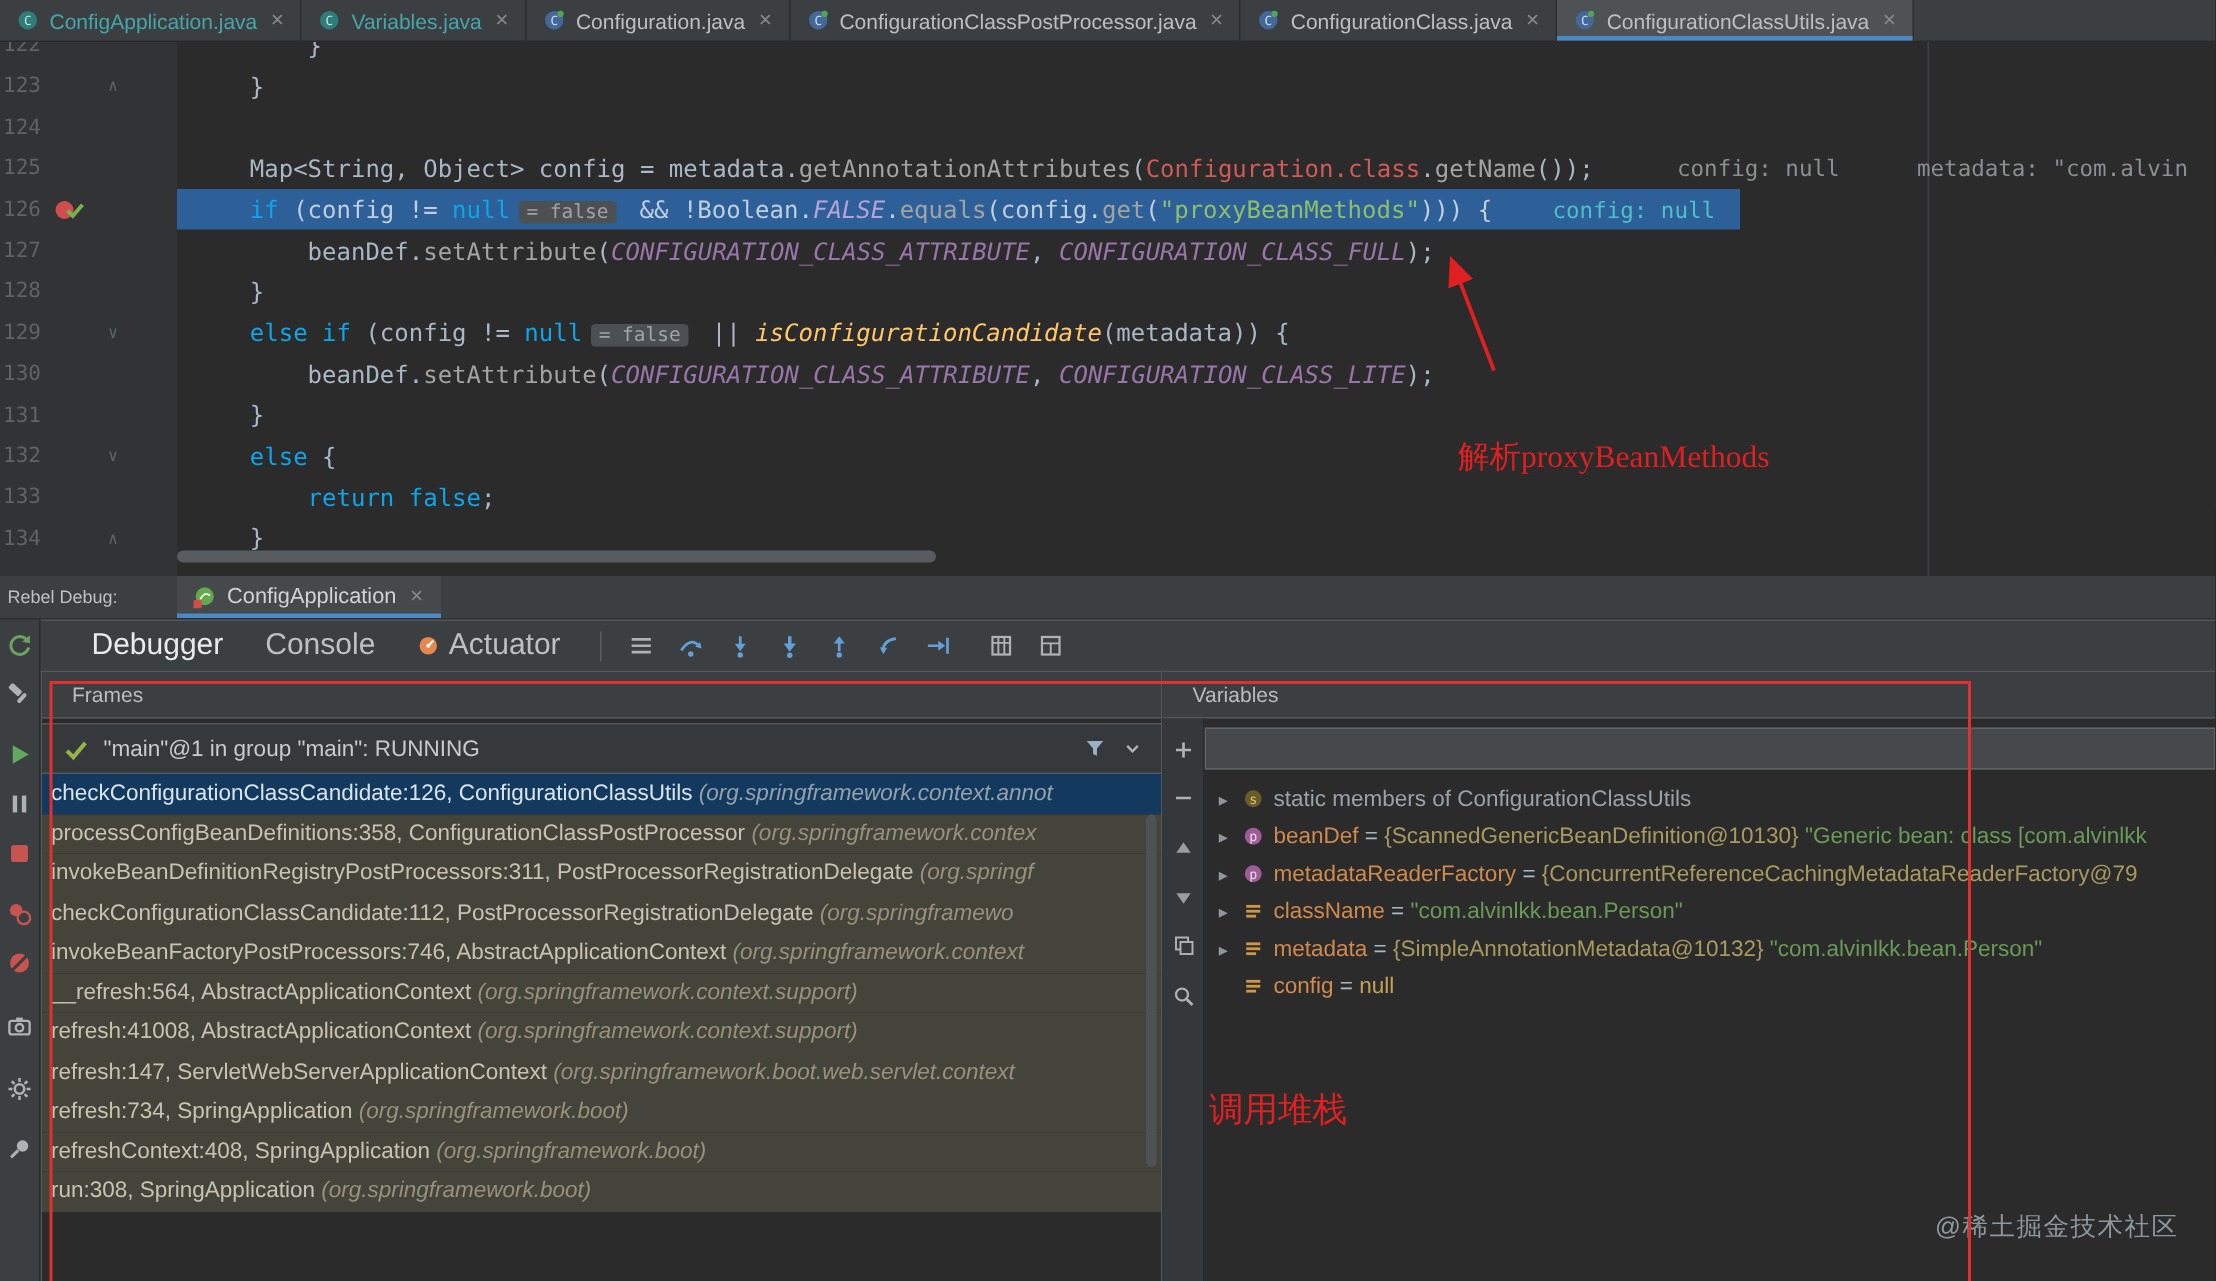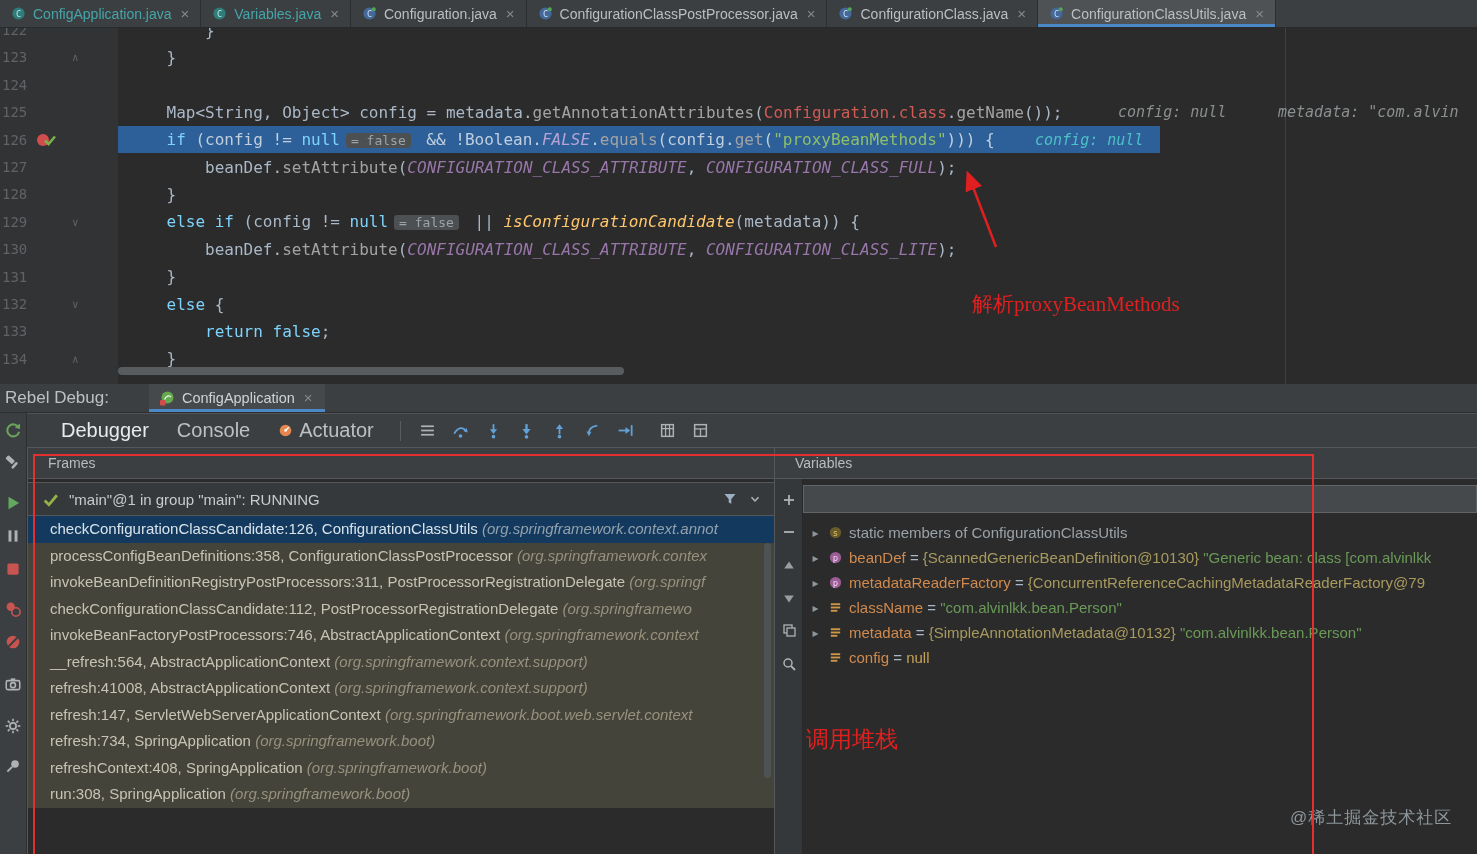--- a/index.html
+++ b/index.html
@@ -19,61 +19,61 @@
   .editor{position:absolute;top:28px;left:0;width:1477px;height:356px;background:#2b2b2b;overflow:hidden}
   .editor::before{content:'';position:absolute;left:0;top:0;width:118px;height:100%;background:#313335;z-index:0}
   .lines{position:relative;top:-11.6px;z-index:1}
   .line{position:relative;height:27.4px;display:flex;align-items:center;font-family:"DejaVu Sans Mono",monospace;font-size:16px;white-space:pre;color:#a9b7c6}
   .line.exec::before{content:'';position:absolute;left:118px;width:1042px;top:0;bottom:0;background:#2d6099;z-index:0}
   .gutter{width:118px;flex:none;height:100%;position:relative;z-index:2}
   .lnum{position:absolute;left:2px;top:50%;transform:translateY(-50%);width:30px;color:#606366;font-size:14px;font-family:"DejaVu Sans Mono",monospace}
   .fold{position:absolute;left:72px;top:50%;transform:translateY(-50%);color:#5d6468;font-size:11px}
   .bp{position:absolute;left:34px;top:50%;transform:translateY(-50%);display:flex}
   .code{margin-left:10px;position:relative;z-index:1}
-  .hint{position:absolute;top:50%;transform:translateY(-50%);font-style:italic;font-size:15px;z-index:2;font-family:"DejaVu Sans Mono",monospace}
+  .hint{position:absolute;top:50%;transform:translateY(-50%);font-size:15px;z-index:2;font-family:"DejaVu Sans Mono",monospace}
   .hint.gray{color:#8a8f91}
   .hint.cyan{color:#4ec0c7}
   .tk-plain{color:#a9b7c6}
-  .tk-kw{color:#7dd3fc}
+  .tk-kw{color:#0ea5e9}
   .tk-method{color:#a3a3a3}
   .tk-method-static{color:#ffc66b;font-style:italic}
   .tk-const{color:#9876aa;font-style:italic}
   .tk-string{color:#6a8759}
   .tk-error{color:#cf5b56}
   .tk-badge{background:#4c5052;color:#9da3a7;border-radius:3px;padding:0 5px;margin:0 6px;font-size:13px}
   .exec .tk-string{color:#8fbf68}
   .exec .tk-const{color:#b7a3d6}
   .exec .tk-plain{color:#c0cede}
   .margin-guide{position:absolute;left:1285px;top:0;width:1px;height:100%;background:#3f4244;z-index:0}
   .hthumb{position:absolute;left:118px;top:339px;width:506px;height:8px;background:#595c5e;border-radius:4px;z-index:3}
 
   
   .rebel-bar{position:absolute;top:384px;left:0;right:0;height:29px;background:#3c3f41;display:flex;align-items:center;border-bottom:1px solid #2c2e30}
-  .rebel-label{margin-left:5px;font-size:17px;color:#bcc0c3}
+  .rebel-label{margin-left:5px;font-size:12px;color:#bcc0c3}
   .rebel-tab{margin-left:40px;height:100%;display:flex;align-items:center;gap:7px;padding:2px 12px 0 10px;background:#45494b;border-bottom:3px solid #4a88c7;color:#cfd3d6;font-size:14.5px}
 
   
   .debug-toolbar{position:absolute;top:413px;left:27px;right:0;height:34px;background:#3c3f41;border-top:1px solid #515355;display:flex;align-items:center;padding-left:20px}
   .dbg-tab{padding:0 14px;font-size:20px;color:#bcc0c3;height:100%;display:flex;align-items:center;gap:6px}
   .dbg-tab.sel{color:#e8eaec}
   .tsep{width:1px;height:20px;background:#5a5c5e;margin:0 12px}
   .tbtn{width:29px;height:28px;display:flex;align-items:center;justify-content:center;margin-right:4px}
   .tbtn.pre-gap{margin-left:9px}
 
   
   .left-strip{position:absolute;left:0;top:413px;bottom:0;width:27px;background:#3c3f41;border-right:1px solid #2c2e30;display:flex;flex-direction:column;align-items:center;padding-top:8px;z-index:5}
   .strip-btn{width:18px;height:18px;display:flex;align-items:center;justify-content:center;flex:none}
 
   
   .frames-panel{position:absolute;left:27px;top:447px;width:748px;bottom:0;background:#2b2b2b;border:1px solid #55575a;border-bottom:none;overflow:hidden}
   .panel-header{height:31px;background:#3c3f41;color:#b8bcbf;font-size:14px;padding-left:20px;line-height:31px;border-bottom:1px solid #55575a}
   .thread-row{margin-top:3px;height:34px;background:#36393b;border-top:1px solid #55575a;border-bottom:1px solid #55575a;display:flex;align-items:center;gap:10px;padding:0 12px 0 14px;color:#c7cbce;font-size:15px}
   .thread-label{flex:1;white-space:pre;overflow:hidden}
   .frame-list{position:relative}
-  .frame-row{height:26.5px;line-height:26.5px;padding-left:22px;white-space:pre;overflow:hidden;font-size:15px}
+  .frame-row{height:26.5px;line-height:26.5px;padding-left:6px;white-space:pre;overflow:hidden;font-size:15px}
   .frame-row.sel{background:#133a5e}
   .frame-row.lib{background:#45443a}
   .frame-row.sel .frame-loc{color:#d9e3ea}
   .frame-row.sel .frame-pkg{color:#93a1ac;font-style:italic}
   .frame-row.lib .frame-loc{color:#c7c3b4}
   .frame-row.lib .frame-pkg{color:#97917e;font-style:italic}
   .frames-scrollbar{position:absolute;right:3px;top:95px;width:7px;height:235px;background:#4f5254;border-radius:4px}
 
   
   .vars-panel{position:absolute;left:775px;width:702px;top:447px;bottom:0;background:#2b2b2b;border-top:1px solid #55575a;overflow:hidden}

